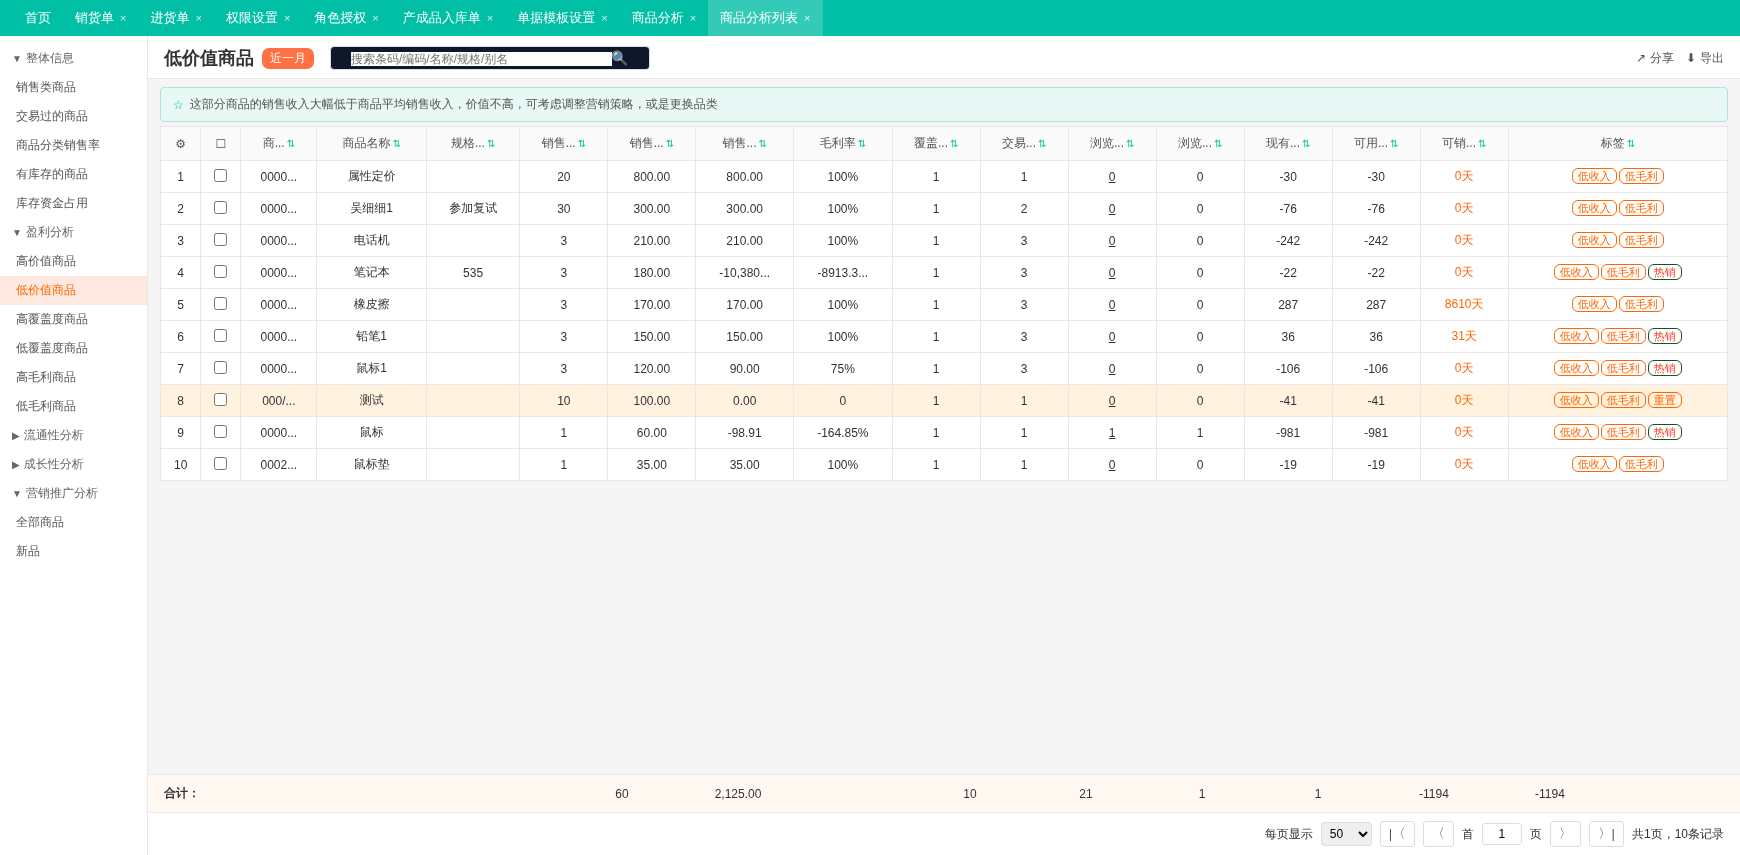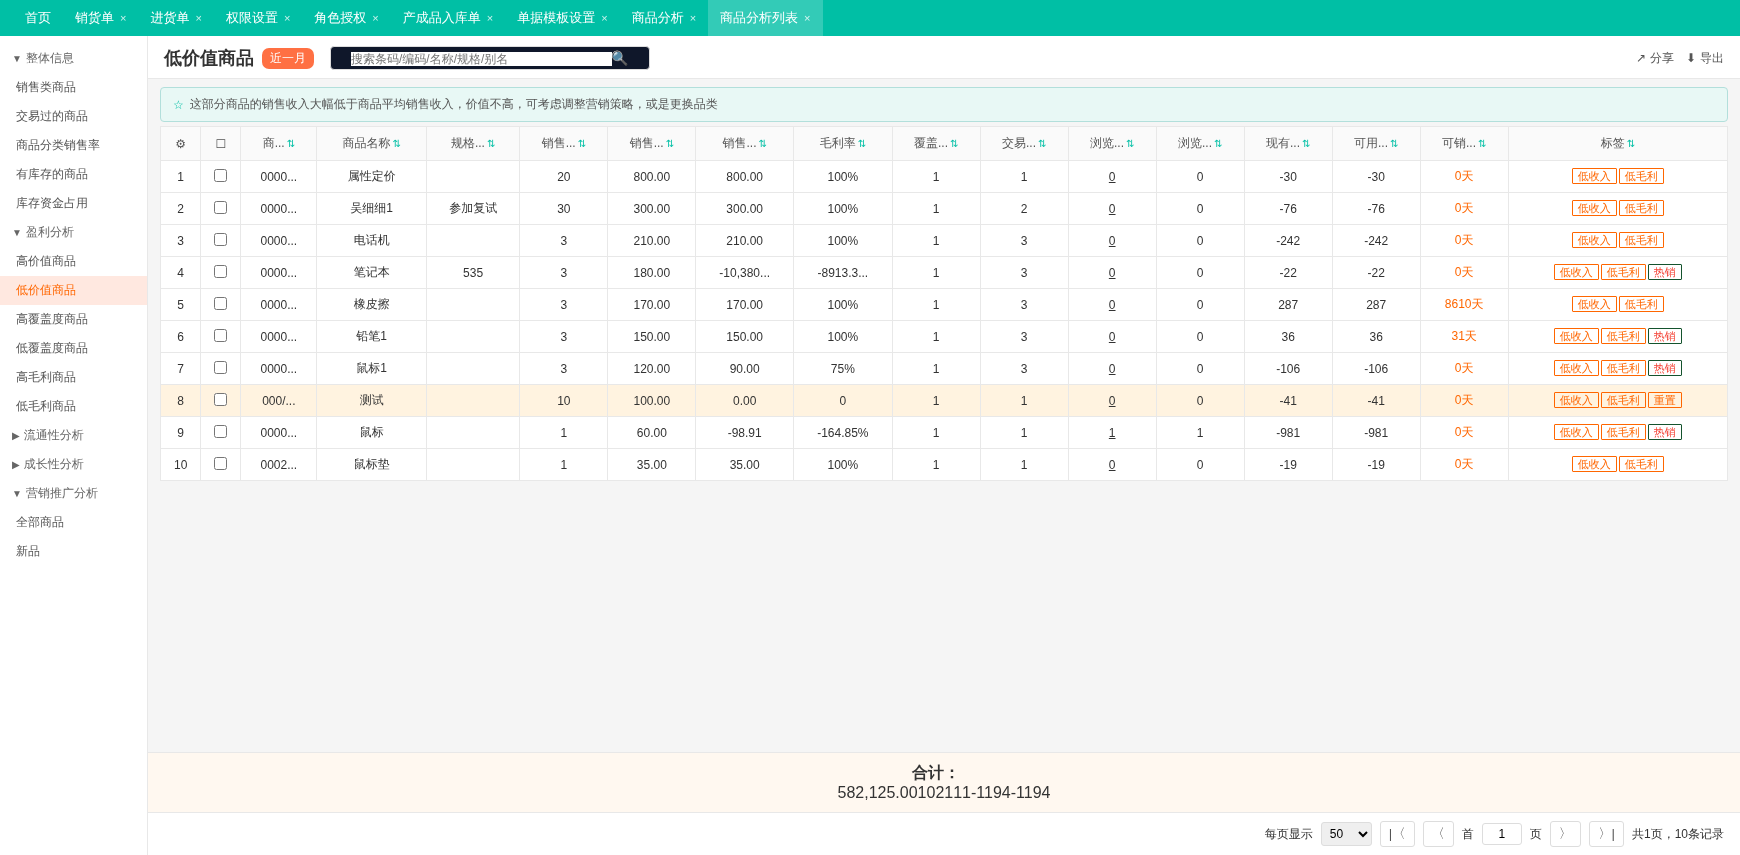--- a/index.html
+++ b/index.html
@@ -166,37 +166,36 @@
     }
     thead th .sort-icon { color: #00bfa5; margin-left: 2px; font-size: 10px; }
     tbody td {
       border: 1px solid #e8e8e8;
       padding: 7px 6px;
       text-align: center;
       white-space: nowrap;
       color: #333;
     }
     tbody tr.highlighted { background: #fff3e0; }
-    .tag { border-radius: 1px; padding: 1px 5px; font-size: 11px; margin: 0 1px; text-align: right; }
+    .tag { border-radius: 6px; padding: 1px 5px; font-size: 11px; margin: 0 1px; text-align: right; }
     .tag-orange { color: #ff6600; border: 1px solid #ff6600; }
     .tag-red { color: #f44336; border: 1px solid #14532d; }
     .text-orange { color: #ff6600; }
     .underline { text-decoration: underline; cursor: pointer; }
 
     
     .footer-summary {
       background: #fff8f0;
       border-top: 1px solid #e8e8e8;
       padding: 10px 16px;
       display: flex;
       align-items: center;
-      font-size: 16px;
+      font-size: 12px;
       flex-shrink: 0;
       gap: 0;
-      flex-direction: column;
     }
     .footer-label { font-weight: bold; margin-right: 16px; }
     .footer-cells {
       flex: 1;
       display: flex;
       gap: 0;
     }
     .footer-cell {
       flex: 1;
       text-align: center;
@@ -567,21 +566,21 @@
           </tbody>
       </table>
     </div>
 
     <div class="footer-summary">
       <span class="footer-label">合计：</span>
       <div class="footer-cells">
         <span class="footer-cell"></span>
         <span class="footer-cell"></span>
         <span class="footer-cell"></span>
-        <span class="footer-cell">58</span>
+        <span class="footer-cell">60</span>
         <span class="footer-cell">2,125.00</span>
         <span class="footer-cell"></span>
         <span class="footer-cell">10</span>
         <span class="footer-cell">21</span>
         <span class="footer-cell">1</span>
         <span class="footer-cell">1</span>
         <span class="footer-cell">-1194</span>
         <span class="footer-cell">-1194</span>
         <span class="footer-cell"></span>
       </div>

